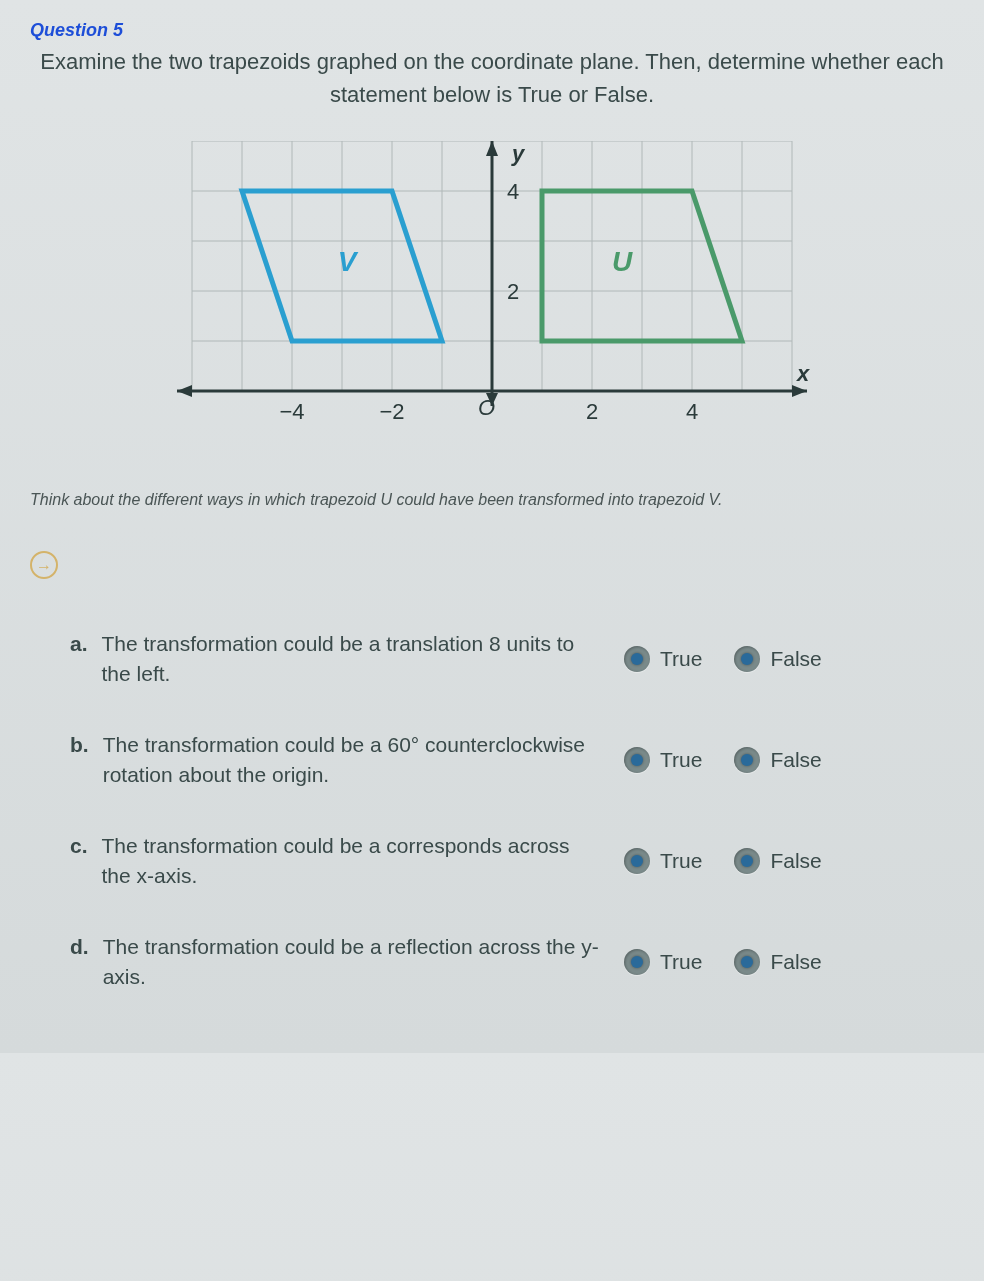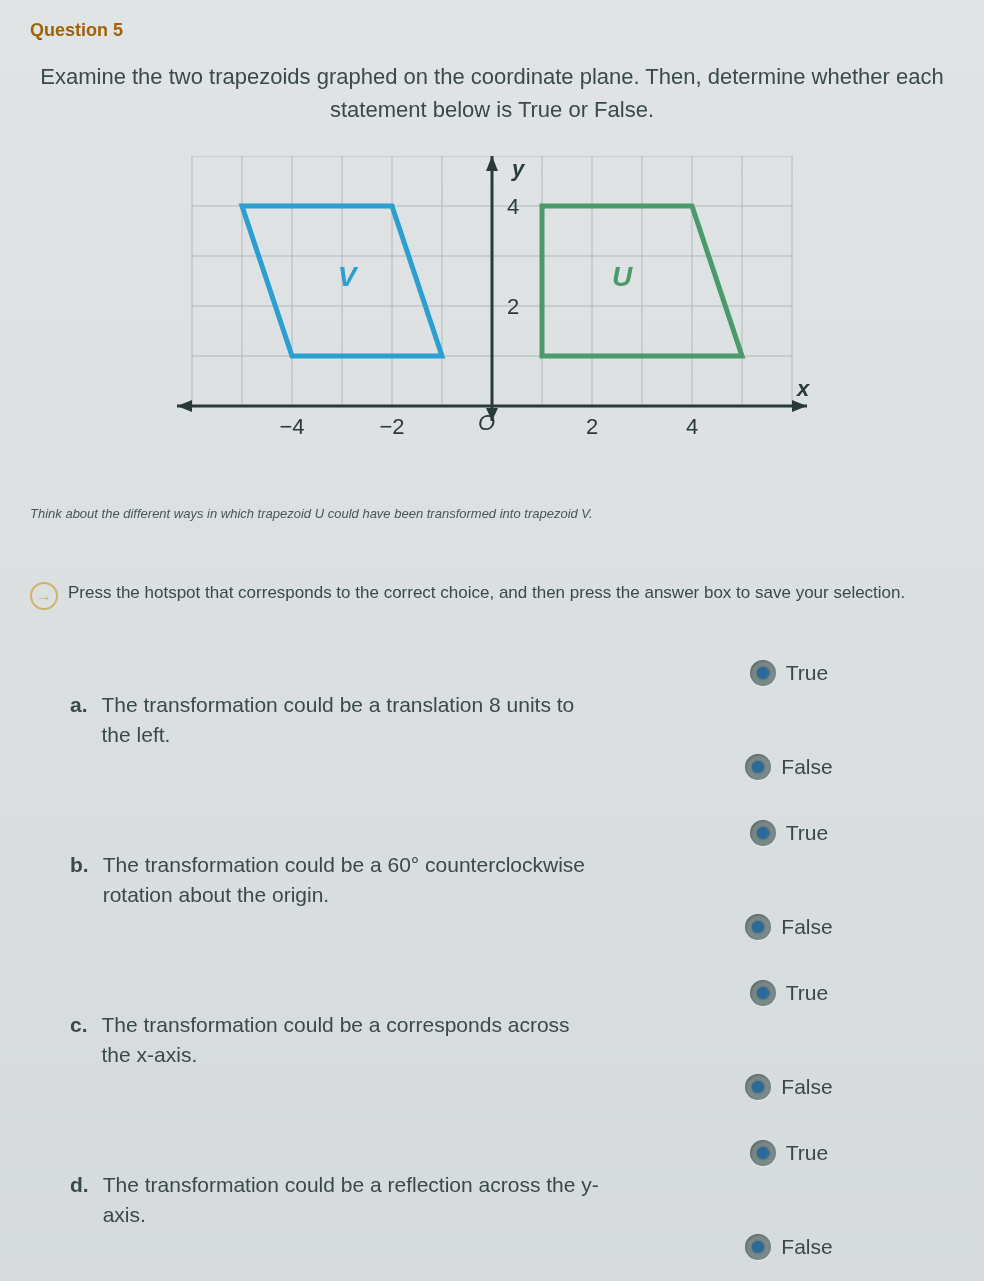--- a/index.html
+++ b/index.html
@@ -6,44 +6,45 @@
     body {
       font-family: 'Segoe UI', Tahoma, Geneva, Verdana, sans-serif;
       background: linear-gradient(to bottom, #e0e4e5 0%, #d5dadb 100%);
       padding: 20px 30px;
       width: 984px;
       color: #3a4a4a;
     }
     .question-label {
       font-size: 18px;
       font-weight: 600;
-      color: #a16207;
-      margin-bottom: 19px;
+      color: #1d4ed8;
+      margin-bottom: 4px;
+      font-style: italic;
     }
     .question-text {
       font-size: 22px;
       line-height: 1.5;
       color: #3a4a4a;
       margin-bottom: 30px;
       text-align: center;
     }
     .chart-container {
       width: 640px;
       margin: 0 auto 40px auto;
     }
     svg.chart {
       width: 640px;
       height: 310px;
       display: block;
     }
     .hint-text {
       font-style: italic;
-      font-size: 13px;
+      font-size: 16px;
       color: #4a5555;
-      margin: 20px 0 59px 0;
+      margin: 20px 0 40px 0;
     }
     .instruction-row {
       display: flex;
       align-items: flex-start;
       gap: 10px;
       margin-bottom: 50px;
     }
     .instruction-icon {
       width: 28px;
       height: 28px;
@@ -78,25 +79,24 @@
       line-height: 1.45;
       color: #3a4a4a;
       display: flex;
       gap: 14px;
     }
     .option-letter {
       font-weight: 700;
     }
     .answers {
       display: flex;
-      gap: 68px;
+      gap: 32px;
       align-items: center;
       flex-shrink: 0;
       min-width: 330px;
-      flex-direction: column;
     }
     .answer-choice {
       display: flex;
       align-items: center;
       gap: 10px;
       cursor: pointer;
     }
     .radio-dot {
       width: 26px;
       height: 26px;
@@ -173,21 +173,20 @@
 
     <polygon points="370,50 520,50 570,200 370,200" fill="none" stroke="#4a9a6a" stroke-width="5"></polygon>
     <text x="450" y="130" font-size="28" font-style="italic" font-weight="bold" fill="#4a9a6a" text-anchor="middle">U</text>
   </svg>
 </div>
 
 <div class="hint-text">Think about the different ways in which trapezoid U could have been transformed into trapezoid V.</div>
 
 <div class="instruction-row">
   <div class="instruction-icon">→</div>
-  <div class="instruction-text">Press the hotspot that corresponds to the correct choice, and then press the answer box to save your selection.</div>
 </div>
 
 <div class="options">
 
   <div class="option-row">
     <div class="option-text">
       <span class="option-letter">a.</span>
       <span>The transformation could be a translation 8 units to the left.</span>
     </div>
     <div class="answers">

